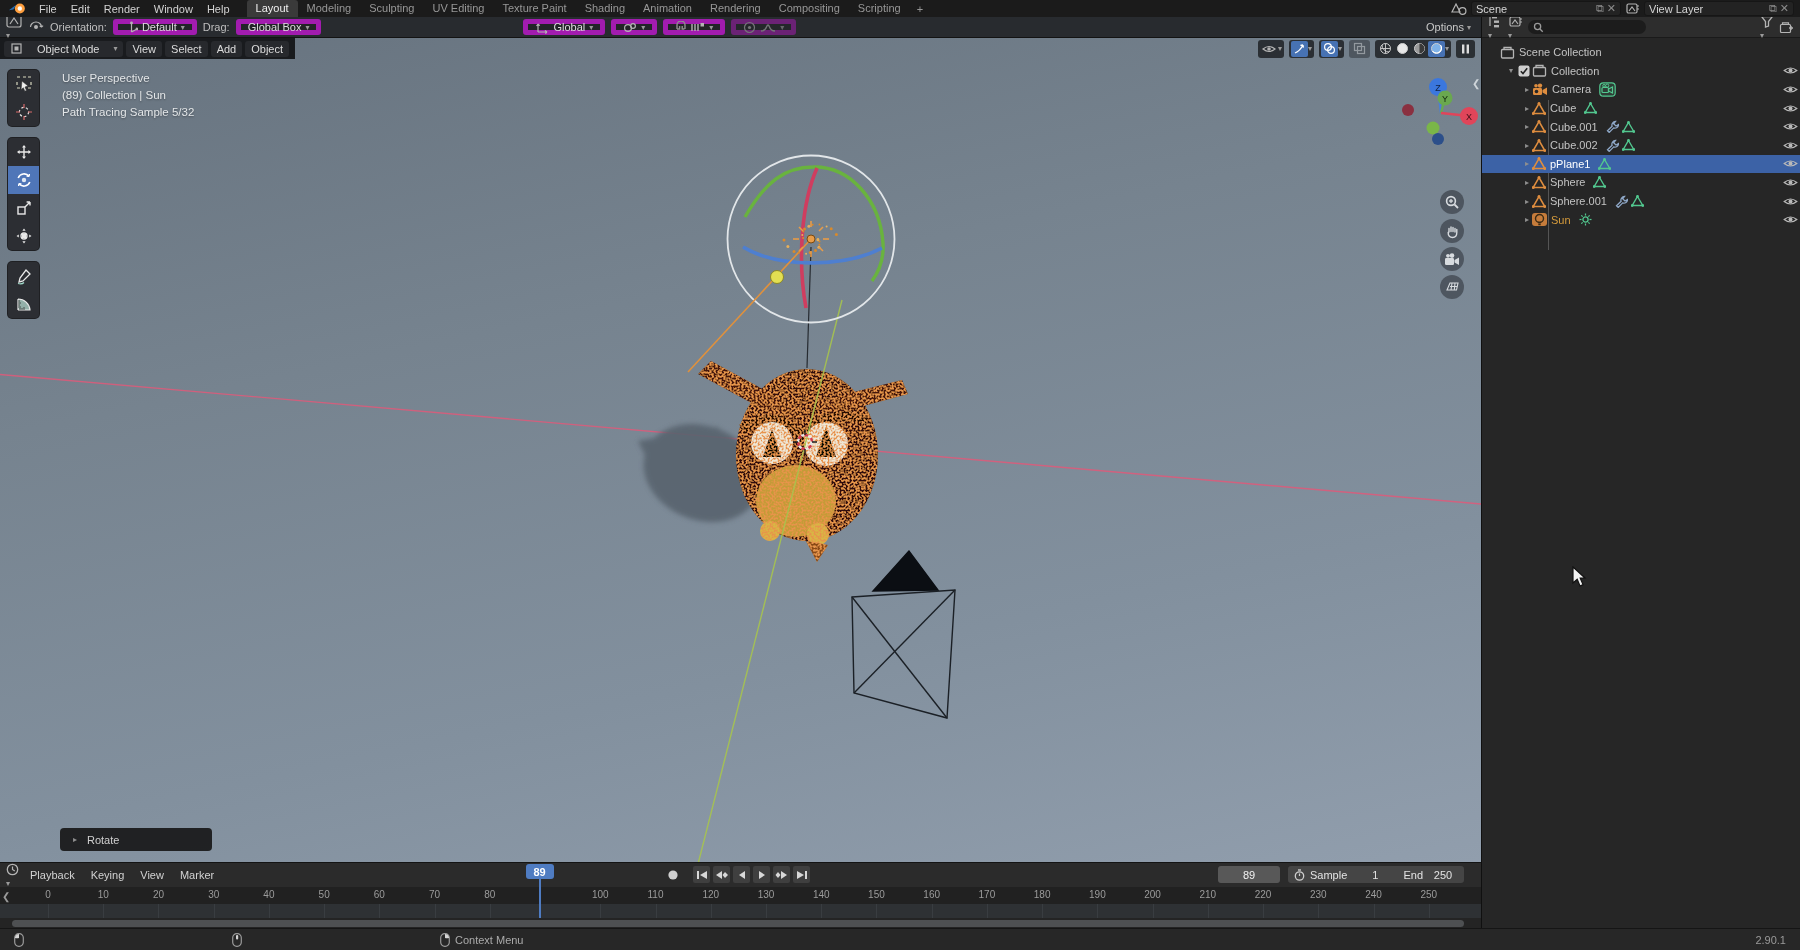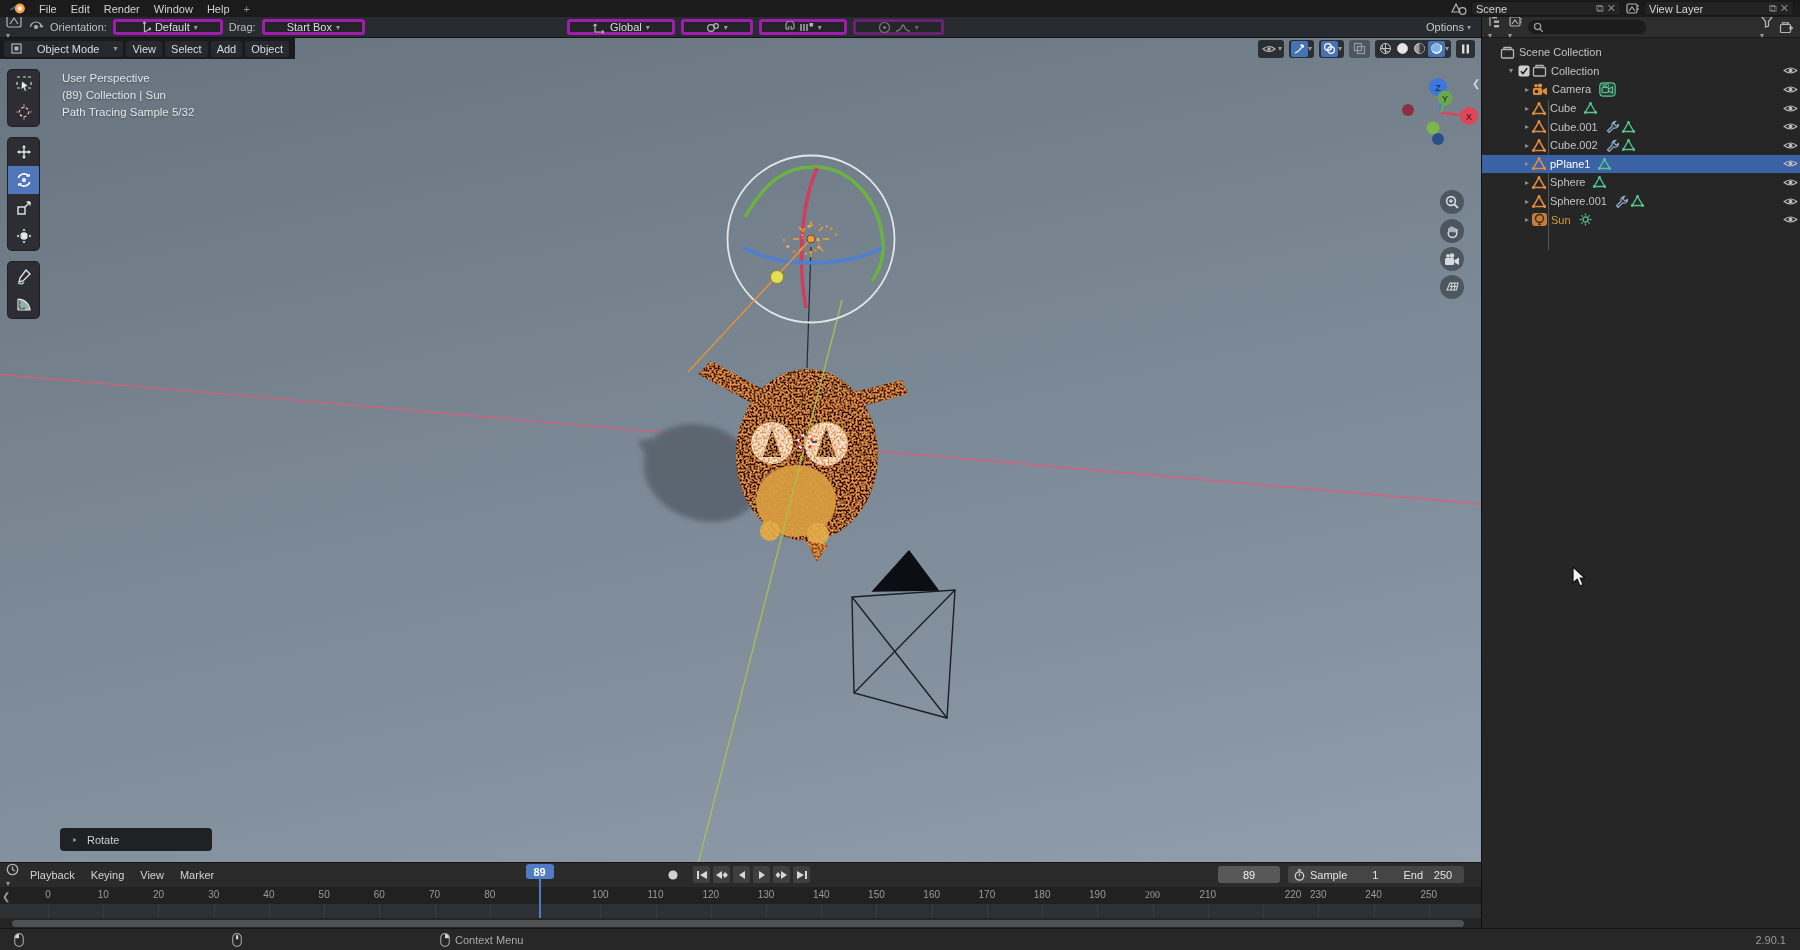--- a/index.html
+++ b/index.html
@@ -19,22 +19,22 @@
   .ws-add { padding:1px 7px; color:#979797; }
   #topbar-right { margin-left:auto; display:flex; align-items:center; gap:4px; padding-right:6px; }
   .id-selector { display:flex; align-items:center; gap:3px; background:#232323; border:1px solid #161616;
     border-radius:3px; height:15px; padding:0 4px; min-width:150px; }
   .id-selector .label { color:#d5d5d5; flex:1; }
   .dim { color:#8b8b8b; }
 
   
   #toolsettings { position:absolute; left:0; top:17px; width:1481px; height:21px; background:#282b2f;
     display:flex; align-items:center; gap:6px; border-bottom:1px solid #131313; z-index:30; }
-  .ts-drop { display:flex; align-items:center; gap:4px; background:#222427; border:3px solid #a21caf;
-    border-radius:3px; height:16px; padding:0 22px; color:#dcdcdc; }
+  .ts-drop { display:flex; align-items:center; gap:4px; background:#222427; border:5px solid #a21caf;
+    border-radius:3px; height:16px; padding:0 7px; color:#dcdcdc; }
   .ts-label { color:#bfbfbf;text-align:right; }
   .chev { color:#9a9a9a; font-size:8px; }
 
   
   #rightpanel { position:absolute; left:1481px; top:17px; width:319px; height:911px; background:#262626;
     border-left:1px solid #101010; z-index:35; }
   #outliner-header { height:21px; background:#2d2d2d; border-bottom:1px solid #1a1a1a;
     display:flex; align-items:center; gap:5px; padding:0 6px; }
   #outliner-search { flex:1; max-width:118px; height:14px; background:#1c1c1c; border-radius:7px;
     display:flex; align-items:center; padding:0 5px; color:#888; }
@@ -111,20 +111,32 @@
       <circle cx="13" cy="7" r="2.4" fill="#fff"></circle>
     <path d="M1 9 L9 3 L6 8 Z" fill="#2a6fb3"></path>
   </svg>
   <div id="topbar-menus" style="display:flex;">
       <span class="menu-item">File</span>
       <span class="menu-item">Edit</span>
       <span class="menu-item">Render</span>
       <span class="menu-item">Window</span>
       <span class="menu-item">Help</span>
     </div>
+  <div id="workspaces">
+      <div class="ws-tab active">Layout</div>
+      <div class="ws-tab">Modeling</div>
+      <div class="ws-tab">Sculpting</div>
+      <div class="ws-tab">UV Editing</div>
+      <div class="ws-tab">Texture Paint</div>
+      <div class="ws-tab">Shading</div>
+      <div class="ws-tab">Animation</div>
+      <div class="ws-tab">Rendering</div>
+      <div class="ws-tab">Compositing</div>
+      <div class="ws-tab">Scripting</div>
+    </div>
   <div class="ws-add">+</div>
   <div id="topbar-right">
     <span id="scene-icon-slot">
         <svg width="16" height="14" viewBox="0 0 16 14">
           <path d="M5 2 L9 10 H1Z" fill="none" stroke="#b4b4b4" stroke-width="1.2"></path>
           <circle cx="11.5" cy="9" r="3.4" fill="none" stroke="#b4b4b4" stroke-width="1.2"></circle>
         </svg>
       </span>
     <div class="id-selector">
       <span class="label">Scene</span>
@@ -165,21 +177,21 @@
           <line x1="6.5" y1="11" x2="12" y2="8" stroke="#b4b4b4" stroke-width="1.2"></line>
           <circle cx="6.5" cy="2" r="1.4" fill="#b4b4b4"></circle>
           <circle cx="12" cy="8" r="1.4" fill="#b4b4b4"></circle>
         </svg>
       </span>
     <span>Default</span>
     <span class="chev">▾</span>
   </div>
   <span class="ts-label">Drag:</span>
   <div class="ts-drop">
-    <span>Start Box</span>
+    <span>Global Box</span>
     <span class="chev">▾</span>
   </div>
   <div style="width:190px"></div>
   <div class="ts-drop">
     <span id="global-icon-slot">
         <svg width="14" height="13" viewBox="0 0 14 13">
           <path d="M3 11 V3 M3 11 H12 M3 3 l-1.5 2 M3 3 l1.8 1.6 M12 11 l-2-1.6 M12 11 l-1.6 1.6" fill="none" stroke="#b4b4b4" stroke-width="1.2"></path>
         </svg>
       </span>
     <span>Global</span>
@@ -950,23 +962,23 @@
       <span class="tick-label" style="left: 587.3px;">100</span>
       <span class="tick-label" style="left: 642.53px;">110</span>
       <span class="tick-label" style="left: 697.76px;">120</span>
       <span class="tick-label" style="left: 752.99px;">130</span>
       <span class="tick-label" style="left: 808.22px;">140</span>
       <span class="tick-label" style="left: 863.45px;">150</span>
       <span class="tick-label" style="left: 918.68px;">160</span>
       <span class="tick-label" style="left: 973.91px;">170</span>
       <span class="tick-label" style="left: 1029.14px;">180</span>
       <span class="tick-label" style="left: 1084.37px;">190</span>
-      <span class="tick-label" style="left: 1139.6px; font-family: Liberation Serif, serif;">200</span>
+      <span class="tick-label" style="left: 1139.6px;">200</span>
       <span class="tick-label" style="left: 1194.83px;">210</span>
-      <span class="tick-label" style="left: 1250.06px; margin-left: 30px;">220</span>
+      <span class="tick-label" style="left: 1250.06px;">220</span>
       <span class="tick-label" style="left: 1305.29px;">230</span>
       <span class="tick-label" style="left: 1360.52px;">240</span>
       <span class="tick-label" style="left: 1415.75px;">250</span>
     </div>
   <div id="channel">
       <div style="position: absolute; left: 48px; top: 0px; width: 1px; height: 14px; background: rgb(57, 61, 65);"></div>
       <div style="position: absolute; left: 103.23px; top: 0px; width: 1px; height: 14px; background: rgb(57, 61, 65);"></div>
       <div style="position: absolute; left: 158.46px; top: 0px; width: 1px; height: 14px; background: rgb(57, 61, 65);"></div>
       <div style="position: absolute; left: 213.69px; top: 0px; width: 1px; height: 14px; background: rgb(57, 61, 65);"></div>
       <div style="position: absolute; left: 268.92px; top: 0px; width: 1px; height: 14px; background: rgb(57, 61, 65);"></div>

